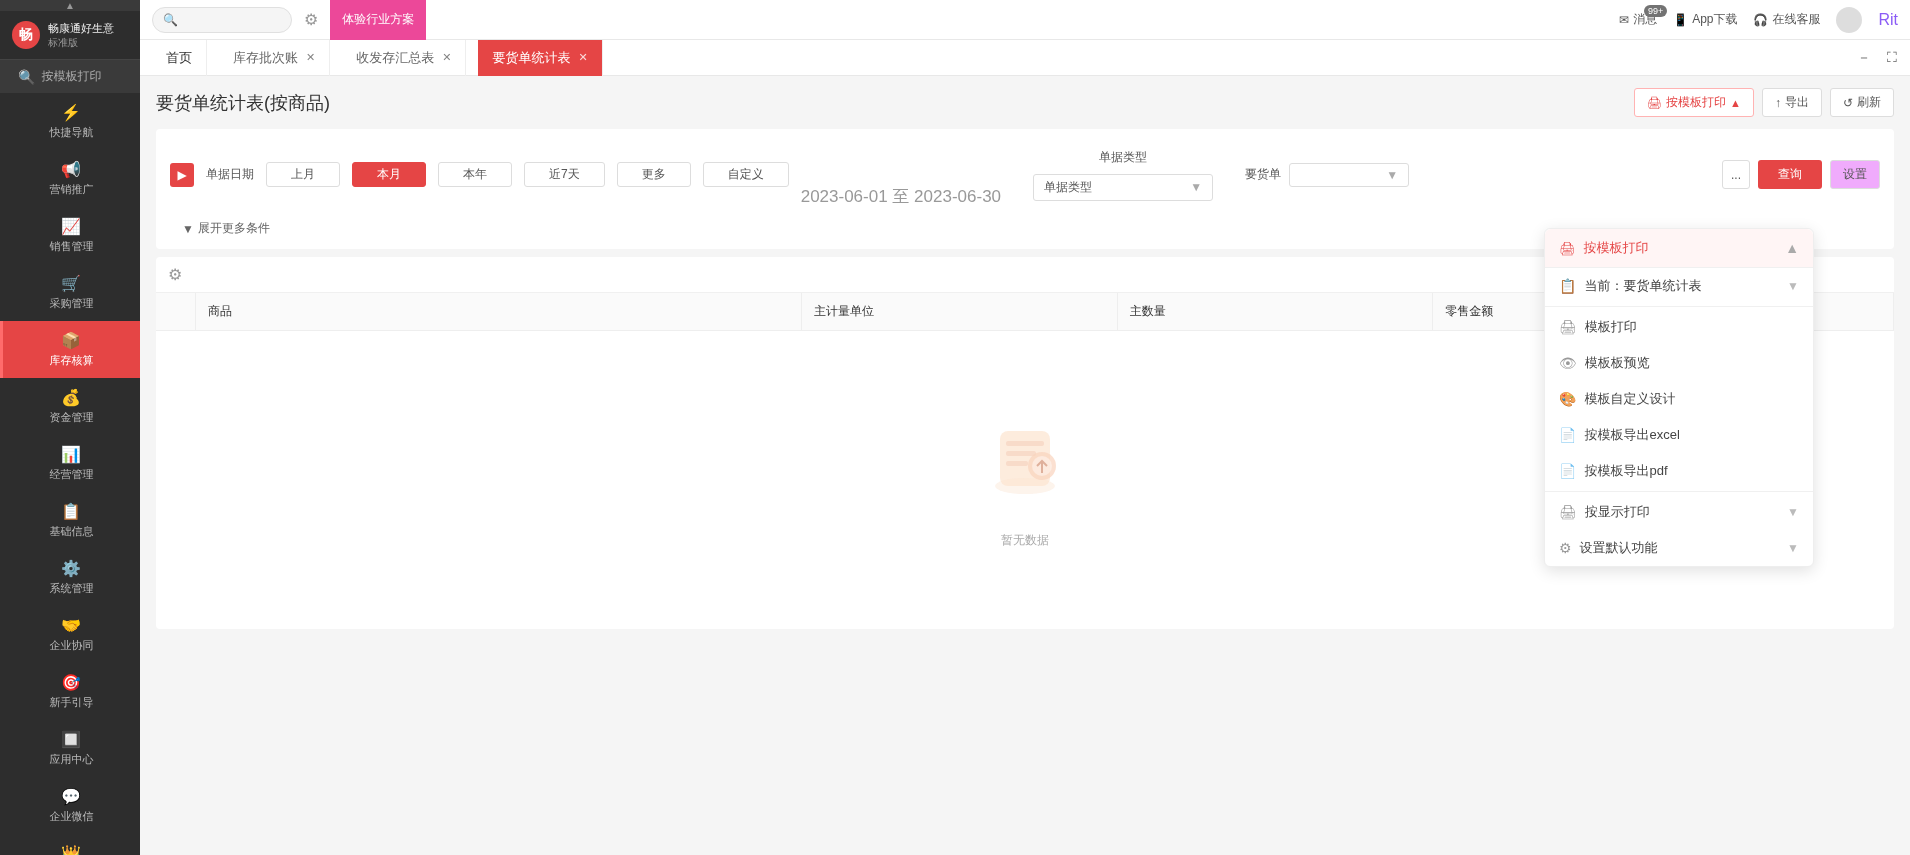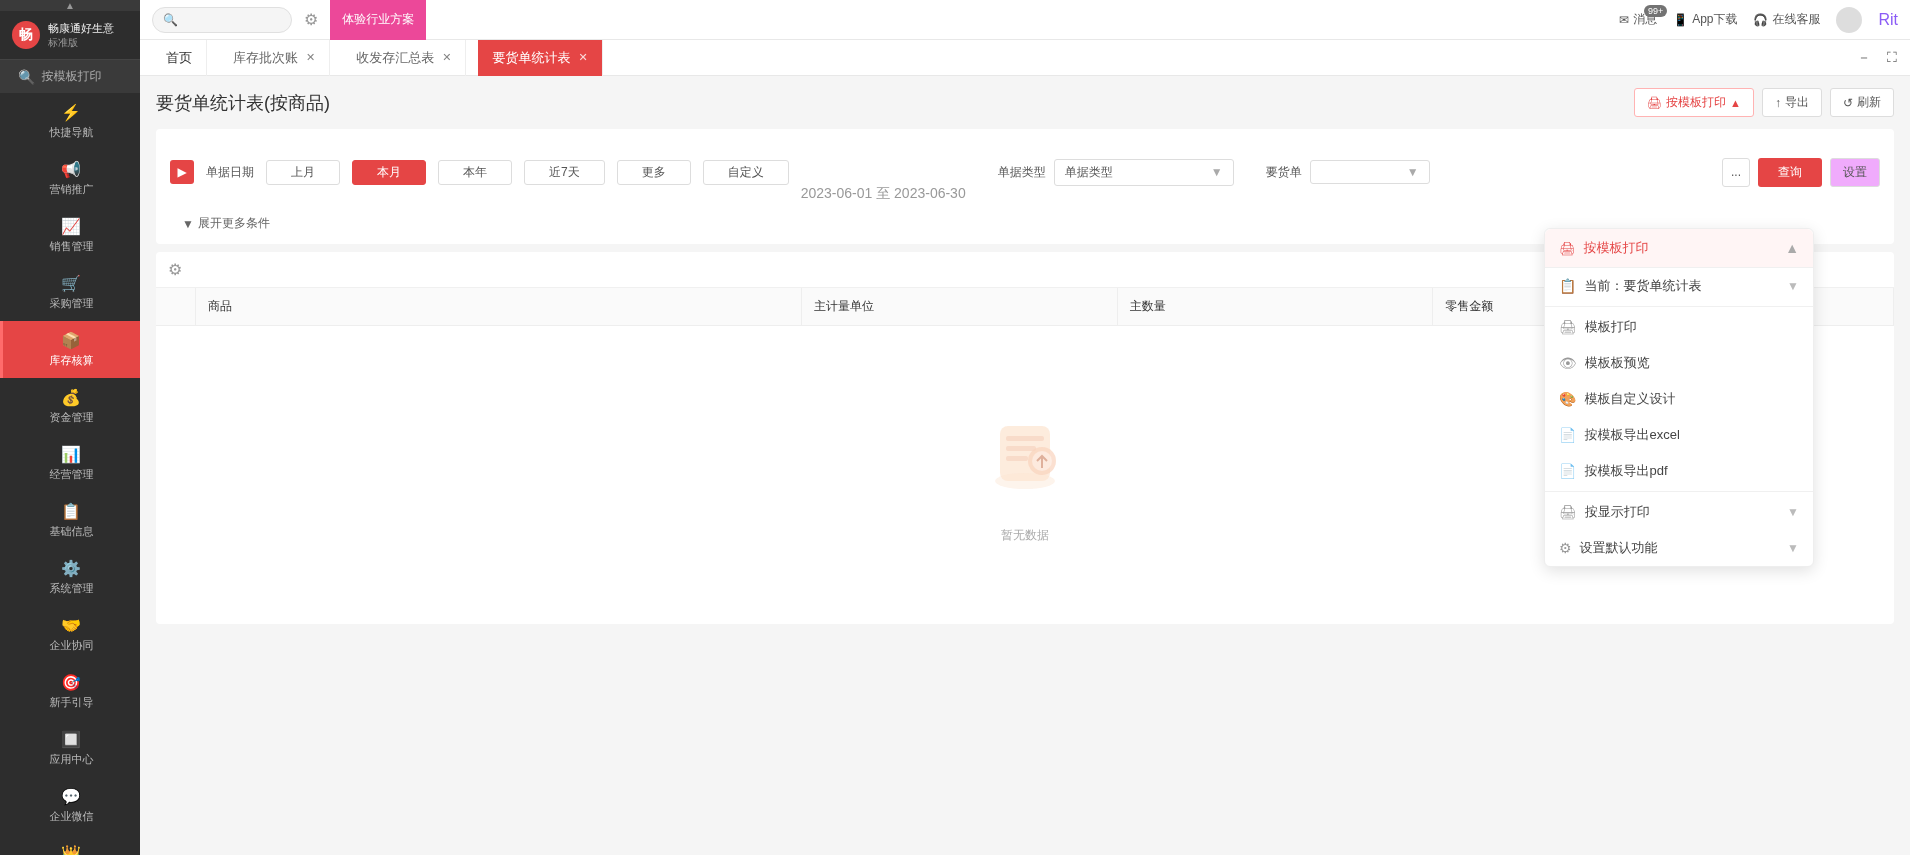--- a/index.html
+++ b/index.html
@@ -43,21 +43,21 @@
     .tab-window-controls { margin-left: auto; display: flex; align-items: center; gap: 8px; padding-right: 8px; }
     .tab-win-btn { width: 20px; height: 20px; display: flex; align-items: center; justify-content: center; cursor: pointer; color: #666; font-size: 14px; }
 
     
     .content { flex: 1; overflow: auto; padding: 12px 16px; background: #f5f5f5; position: relative; }
     .page-title { font-size: 18px; color: #333; font-weight: 500; }
     .filter-row { display: flex; align-items: center; gap: 12px; flex-wrap: wrap; }
     .filter-label { color: #555; font-size: 12px; white-space: nowrap; }
     .date-btn { padding: 3px 24px; border: 1px solid #ddd; border-radius: 3px; background: #fff; font-size: 12px; color: #555; cursor: pointer; }
     .date-btn.active { background: #e54545; color: white; border-color: #e54545; }
-    .date-range { font-size: 14px; color: #999; margin-top: 44px; }
+    .date-range { font-size: 17px; color: #999; margin-top: 44px; }
     .select-dropdown { display: flex; align-items: center; padding: 4px 10px; border: 1px solid #ddd; border-radius: 3px; background: #fff; min-width: 180px; font-size: 12px; color: #555; cursor: pointer; gap: 6px; }
     .select-dropdown .arr { margin-left: auto; color: #aaa; }
     .expand-btn { display: flex; align-items: center; gap: 4px; color: #666; font-size: 12px; cursor: pointer; padding: 4px 12px; }
 
     
     .table-area { background: #fff; border-radius: 4px; overflow: hidden; }
     .table-toolbar { display: flex; align-items: center; padding: 8px 12px; border-bottom: 1px solid #f0f0f0; }
     .table-toolbar .gear-icon { color: #999; font-size: 16px; cursor: pointer; }
     .col-header { display: flex; background: #fafafa; border-bottom: 1px solid #eee; }
     .col-header .th { padding: 10px 12px; font-size: 12px; color: #333; font-weight: 500; border-right: 1px solid #eee; }
@@ -249,21 +249,21 @@
           </div>
           <span class="filter-label">单据日期</span>
           <button class="date-btn">上月</button>
           <button class="date-btn active">本月</button>
           <button class="date-btn">本年</button>
           <button class="date-btn">近7天</button>
           <button class="date-btn">更多</button>
           <button class="date-btn">自定义</button>
           <span class="date-range">2023-06-01 至 2023-06-30</span>
 
-          <div style="margin-left:20px; display:flex; align-items:center; gap:8px;">
+          <div style="margin-left:20px; display:flex; align-items:center; gap:8px;flex-direction:column;">
             <span class="filter-label">单据类型</span>
             <div class="select-dropdown">
               <span>单据类型</span>
               <span class="arr">▼</span>
             </div>
           </div>
 
           <div style="margin-left:20px; display:flex; align-items:center; gap:8px;">
             <span class="filter-label">要货单</span>
             <div class="select-dropdown" style="min-width:120px;">

